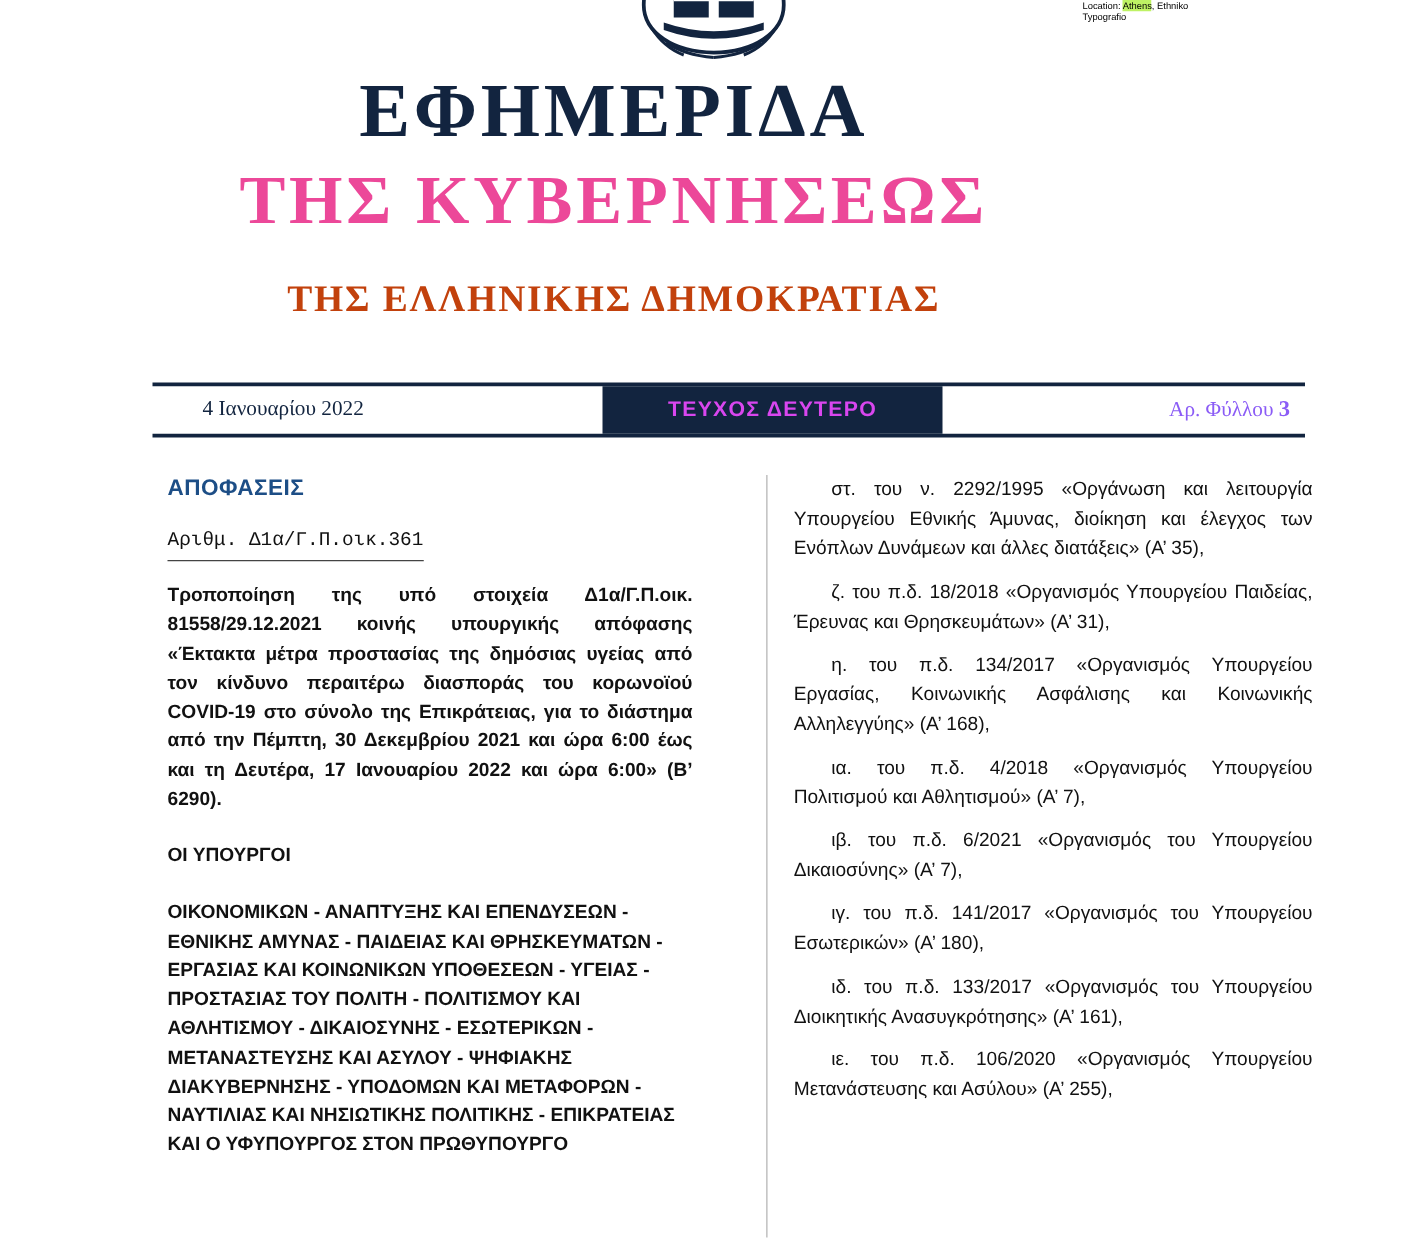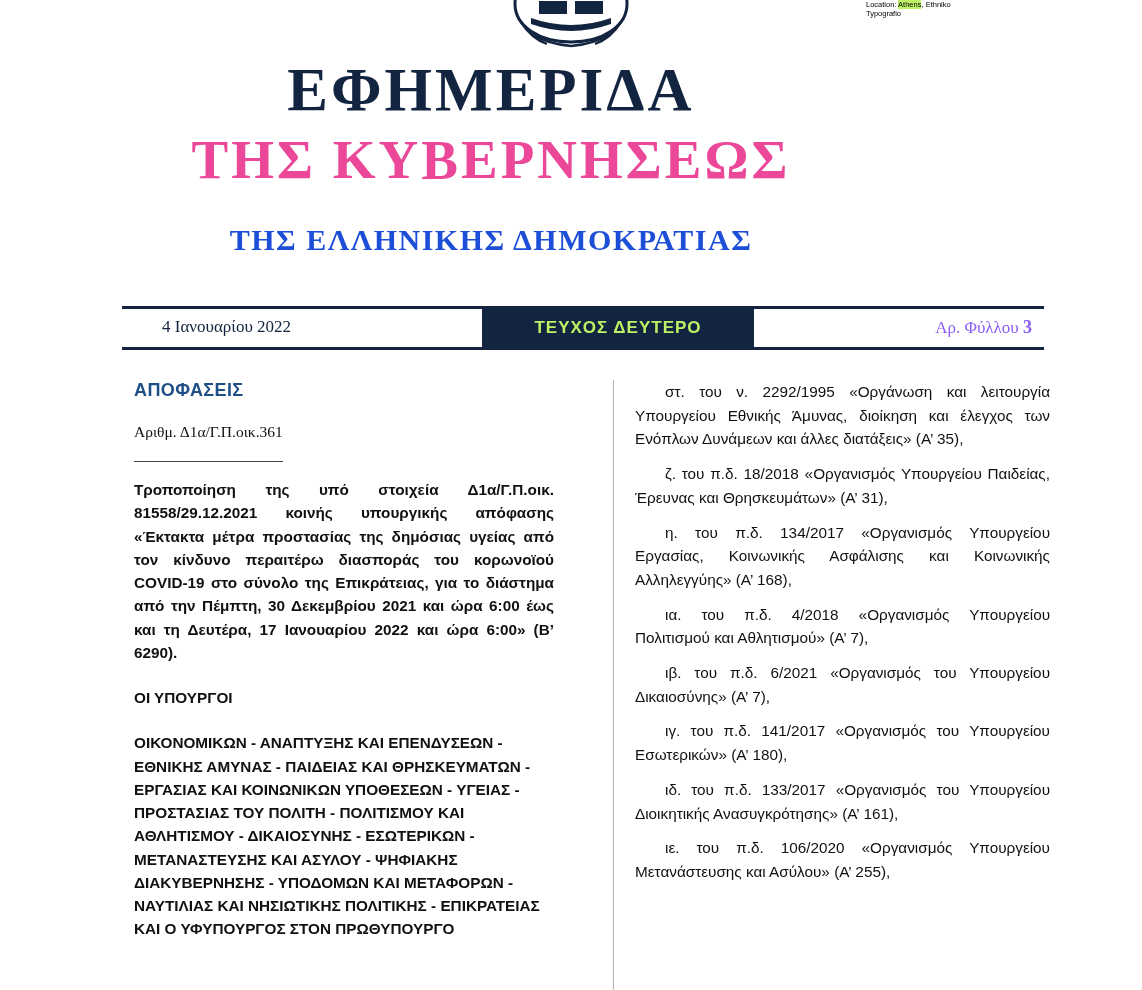--- a/index.html
+++ b/index.html
@@ -67,21 +67,21 @@
     font-weight: bold;
     letter-spacing: 3px;
     color: #ec4899;
     line-height: 1.15;
     margin-top: 6px;
   }
   .mast-line3 {
     font-size: 30px;
     font-weight: bold;
     letter-spacing: 1.5px;
-    color: #1d4ed8;
+    color: #c2410c;
     margin-top: 32px;
   }
 
   
   .rulebar {
     position: absolute;
     top: 306px;
     left: 122px;
     width: 922px;
     height: 44px;
@@ -110,21 +110,21 @@
     color: #12243f;
     font-family: "Liberation Serif", serif;
   }
   .rulebar .issue {
     position: absolute;
     top: 3px;
     left: 360px;
     width: 272px;
     height: 38px;
     background: #12243f;
-    color: #bef264;
+    color: #d946ef;
     font-size: 17px;
     font-weight: bold;
     letter-spacing: 1px;
     text-align: center;
     line-height: 38px;
     font-family: "Liberation Sans", sans-serif;
   }
   .rulebar .sheet {
     position: absolute;
     top: 11px;
@@ -172,23 +172,23 @@
     font-size: 18px;
     font-weight: bold;
     letter-spacing: 0.4px;
     margin: 0 0 22px 0;
   }
   .arith {
     font-size: 15.5px;
     color: #111;
     border-bottom: 1px solid #444;
     display: inline-block;
-    padding-bottom: 20px;
+    padding-bottom: 7px;
     margin-bottom: 8px;
-    font-family: Liberation Serif, serif;
+    font-family: Liberation Mono, monospace;
   }
   .para-bold {
     font-size: 15.3px;
     font-weight: bold;
     line-height: 1.52;
     text-align: justify;
     margin: 8px 0 0 0;
     color: #111;
   }
   .ministers {

